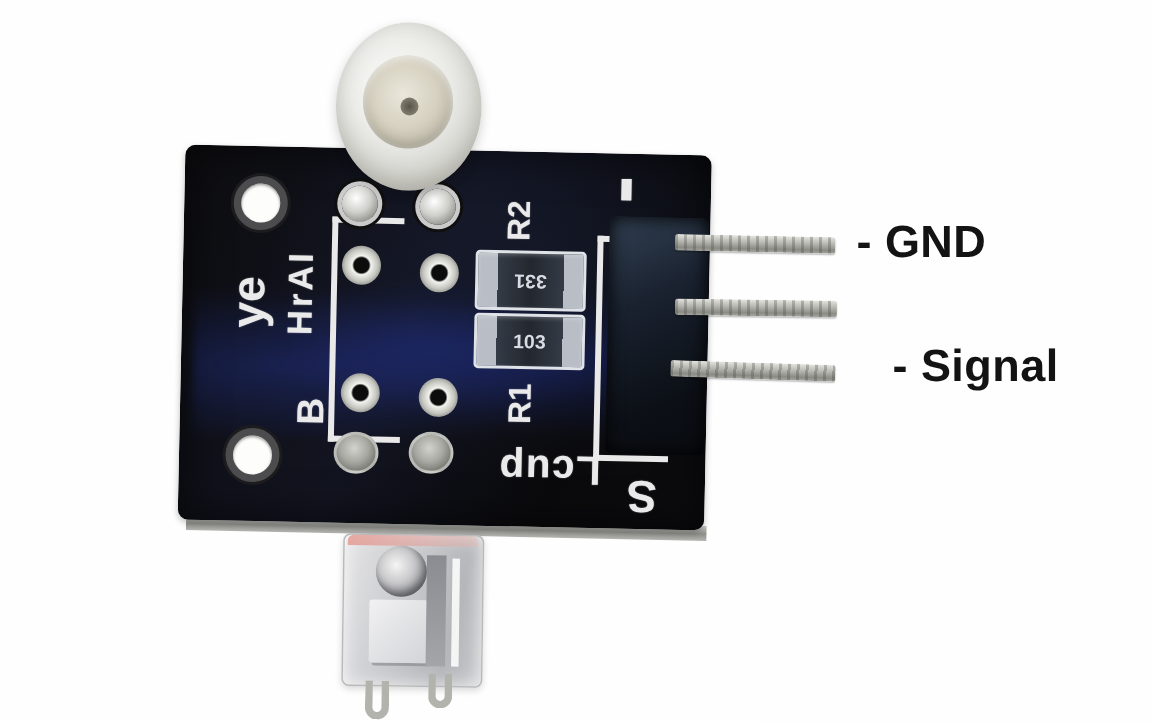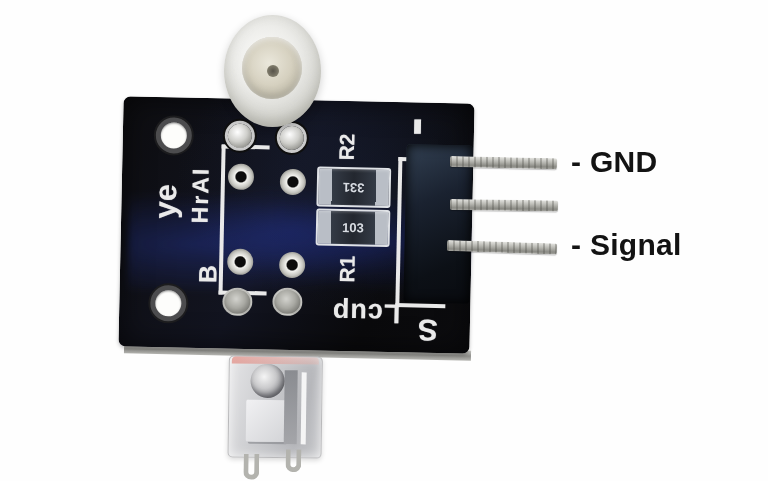--- a/index.html
+++ b/index.html
@@ -155,21 +155,21 @@
   }
   .ir-leg-1{left:16px;top:98px;}
   .ir-leg-2{left:58px;top:93px;height:23px;}
   
   .pin-label{
     position:absolute;font-size:30px;font-weight:bold;color:#131313;
     letter-spacing:.3px;line-height:1;z-index:6;
   }
   .label-gnd{left:571px;top:147px;}
   .label-vcc{left:574px;top:189px;}
-  .label-signal{left:571px;top:230px;}
+  .label-signal{left:595px;top:230px;}
 </style>
 </head>
 <body>
 
 <div class="scene">
 
   <div class="board-edge"></div>
 
   <div class="pcb">
     <div class="wm"></div>

